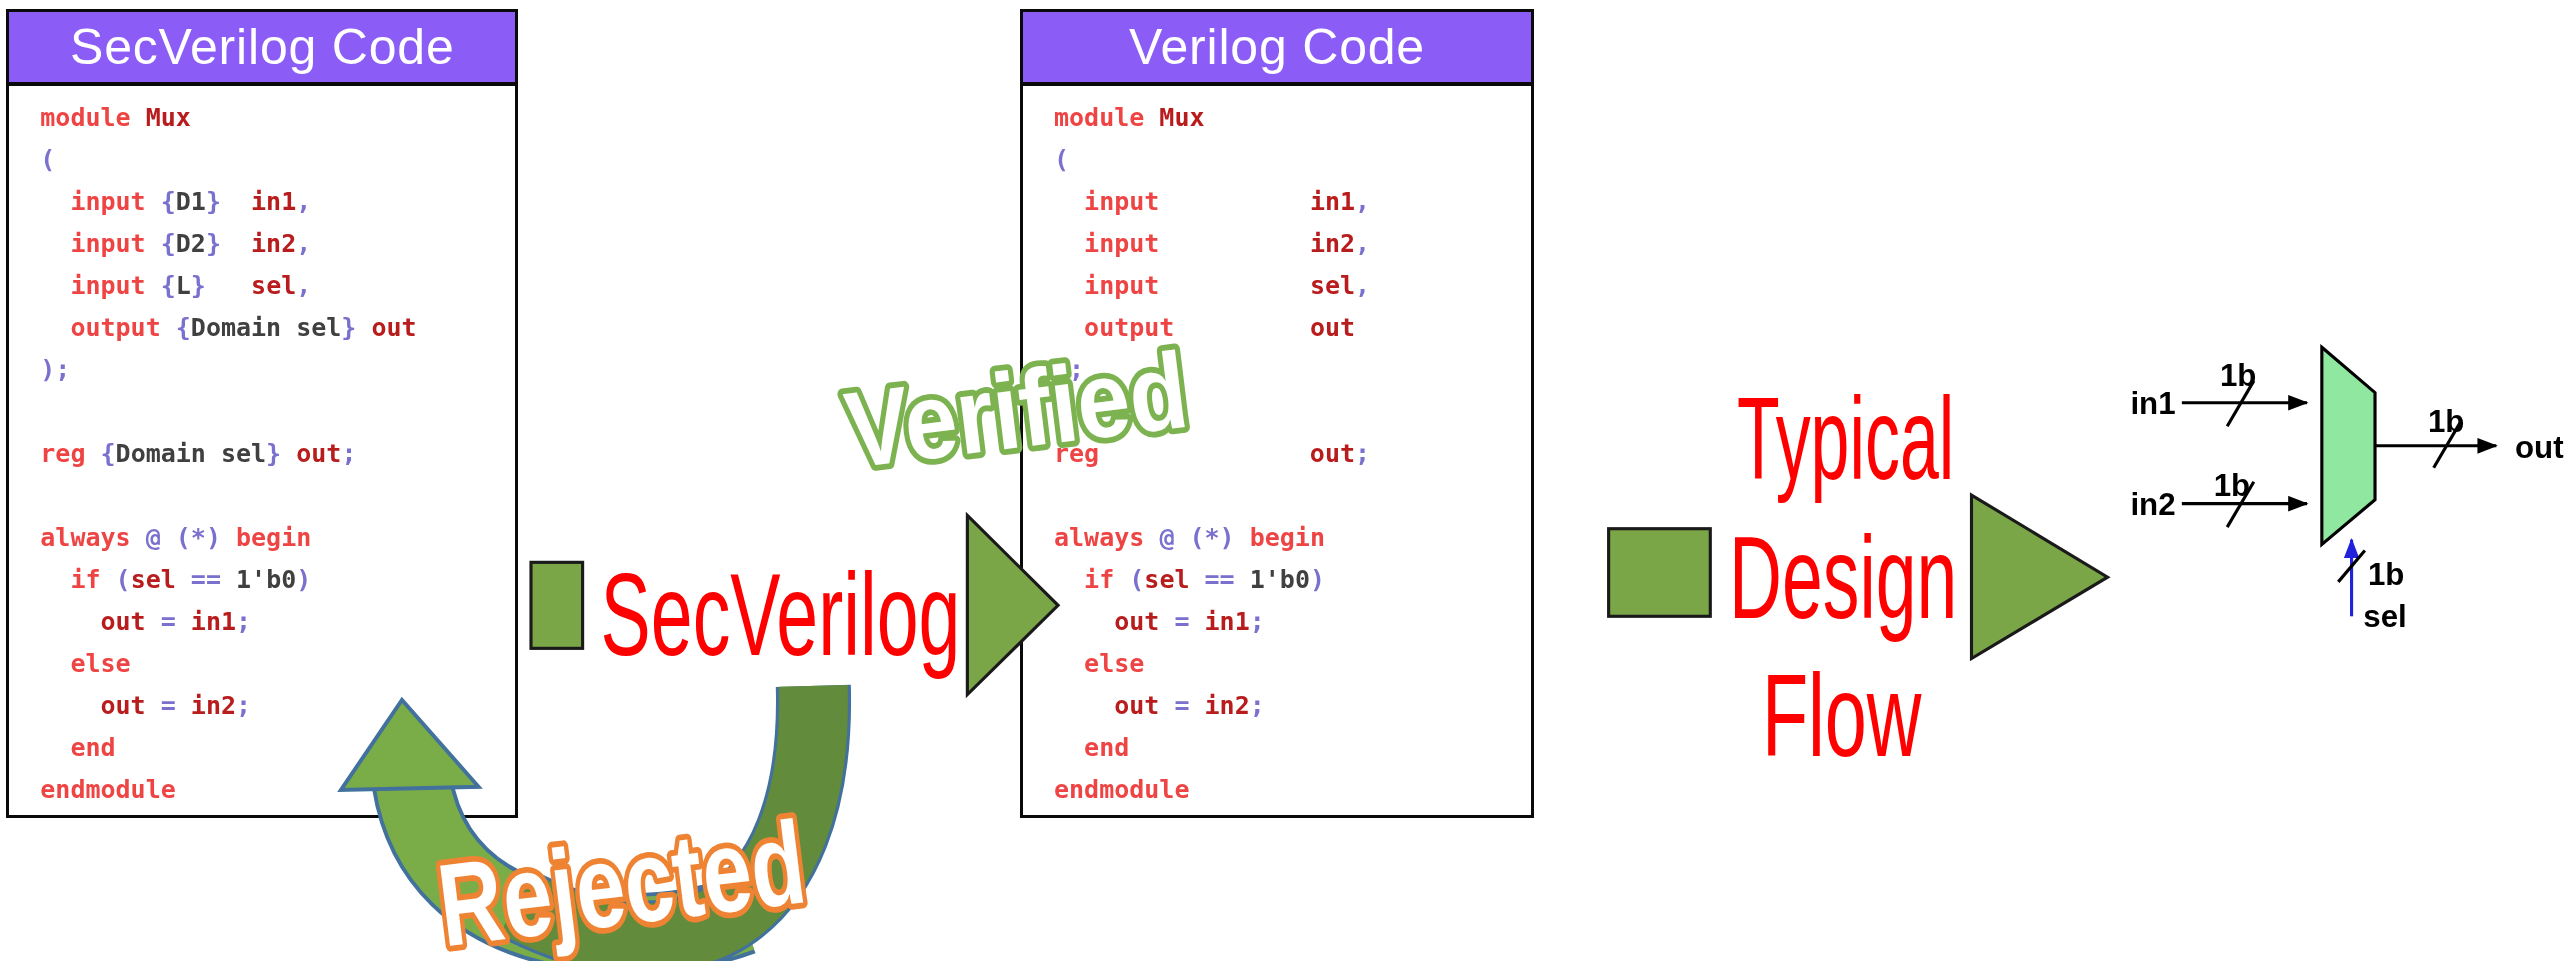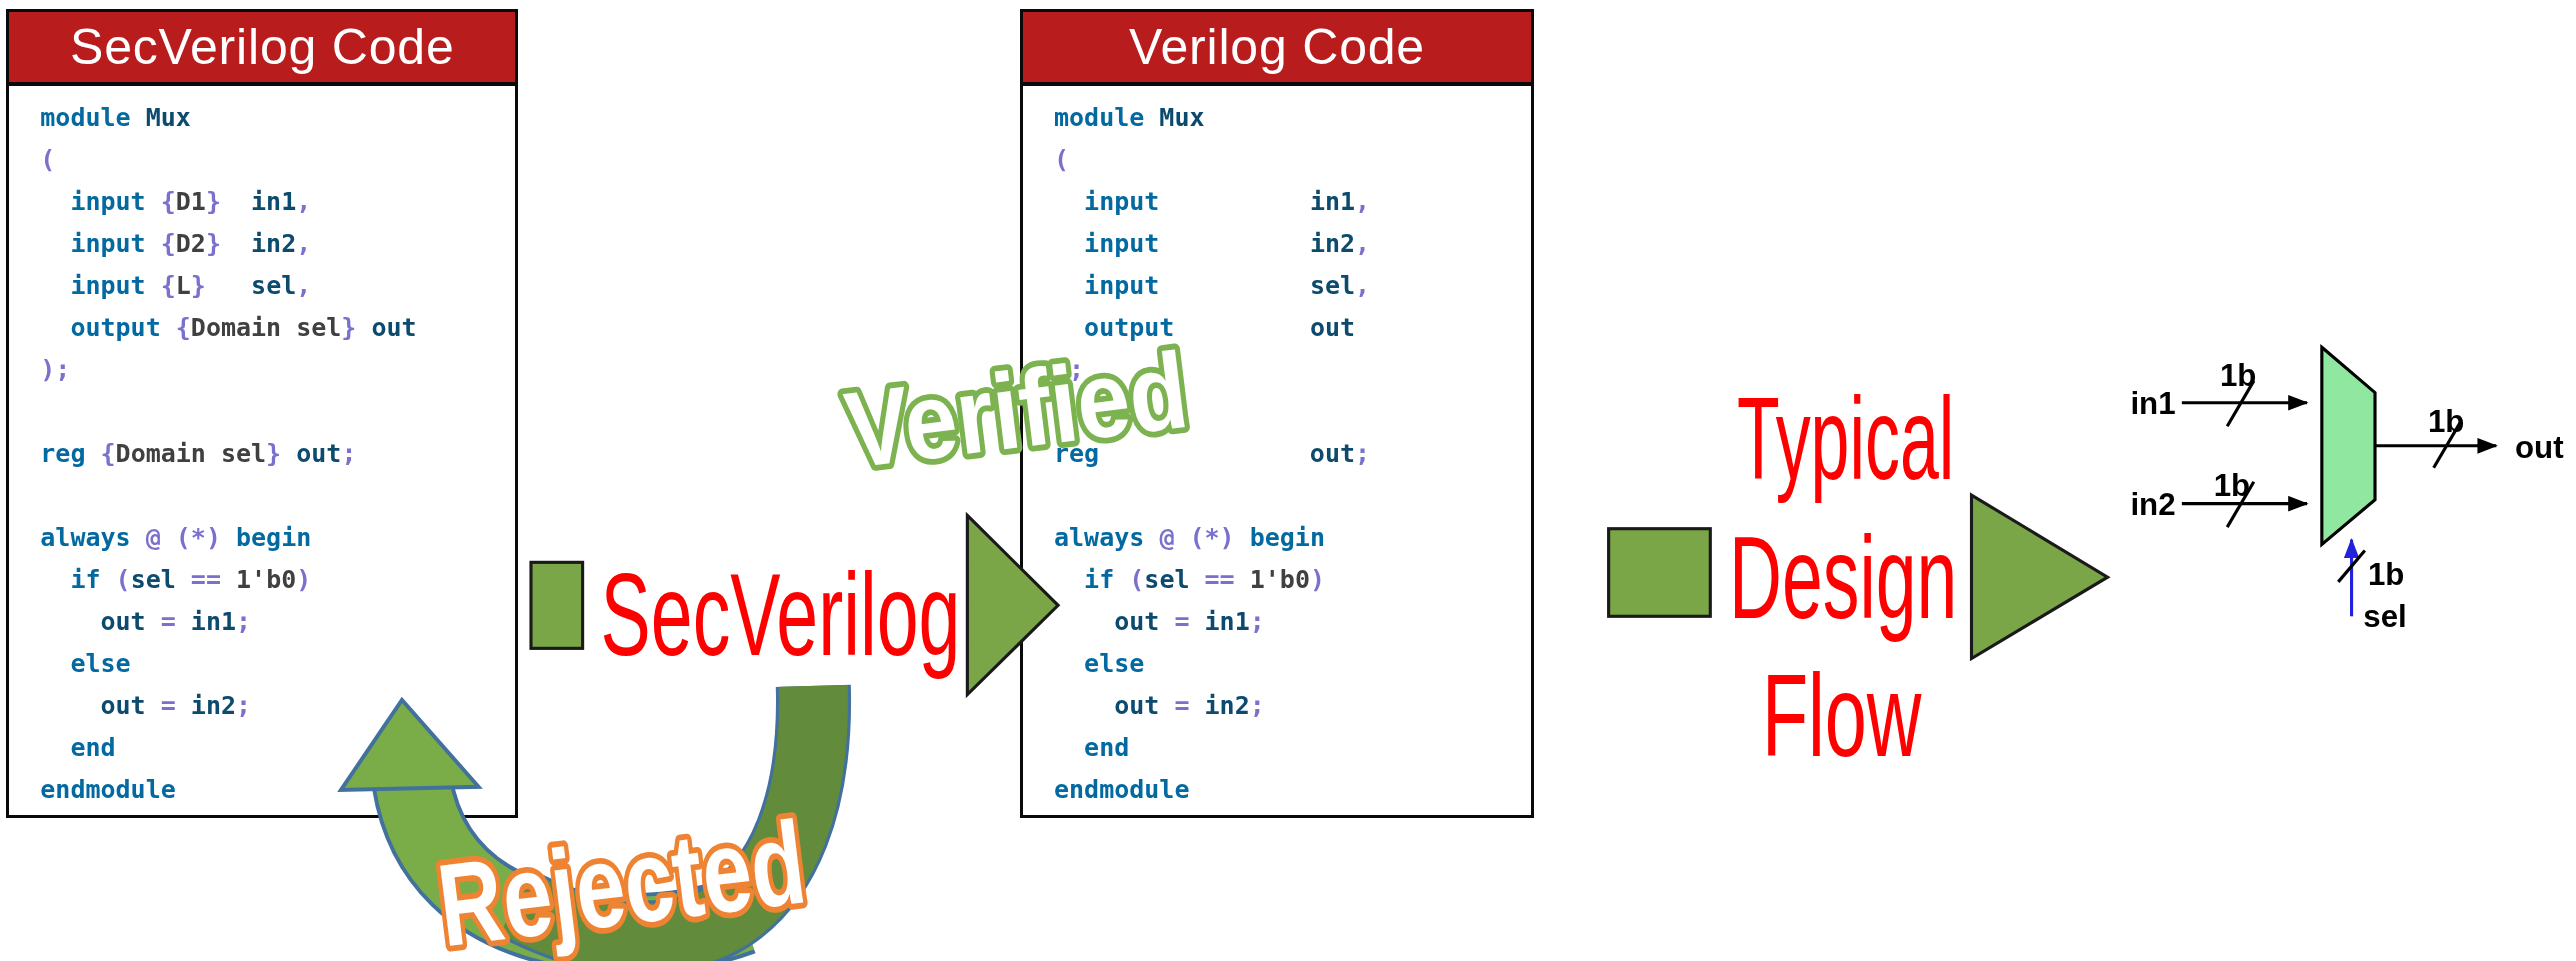--- a/index.html
+++ b/index.html
@@ -13,44 +13,44 @@
   .panel{
     position:absolute;
     top:9.4px;
     height:809px;
     background:#ffffff;
     border:3.9px solid #0a0a0a;
     box-sizing:border-box;
   }
   .panel-header{
     height:70px;
-    background:#b91c1c;
+    background:#8b5cf6;
     border-bottom:4.7px solid #0a0a0a;
     display:flex;align-items:center;justify-content:center;
   }
   .panel-title{
     color:#ffffff;
     font-size:50px;
     letter-spacing:0.8px;
     white-space:nowrap;
   }
   .code{
     margin:0;
     padding:11px 0 0 31px;
     font-family:"DejaVu Sans Mono","Liberation Mono",monospace;
     font-weight:700;
     font-size:25px;
     line-height:42px;
     white-space:pre;
   }
   .cl{height:42px;}
-  .kw{color:#0369a1;}
+  .kw{color:#ef4444;}
   .pu{color:#7A70CD;}
   .nm{color:#404040;}
-  .id{color:#0c4a6e;}
+  .id{color:#b91c1c;}
   .overlay{
     position:absolute;left:0;top:0;width:2576px;height:962px;
     pointer-events:none;
   }
   svg text{font-family:"Liberation Sans",sans-serif;}
   .bubble{
     font-weight:bold;
     paint-order:stroke;
     stroke-linejoin:round;
   }

